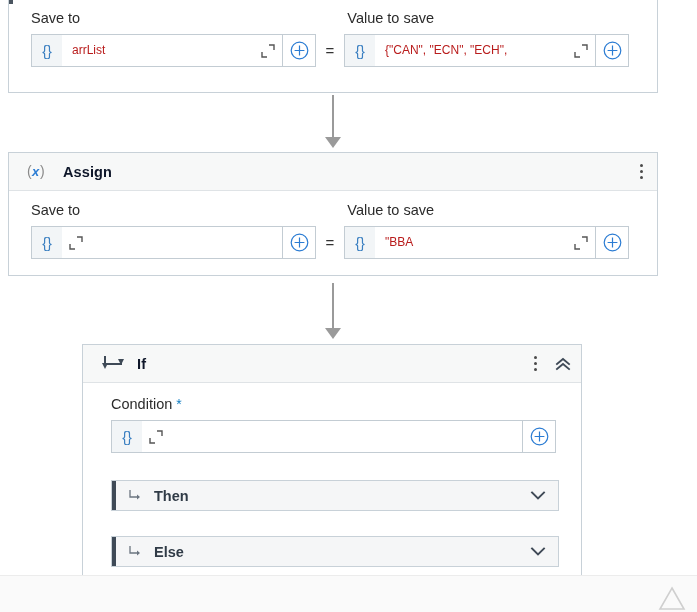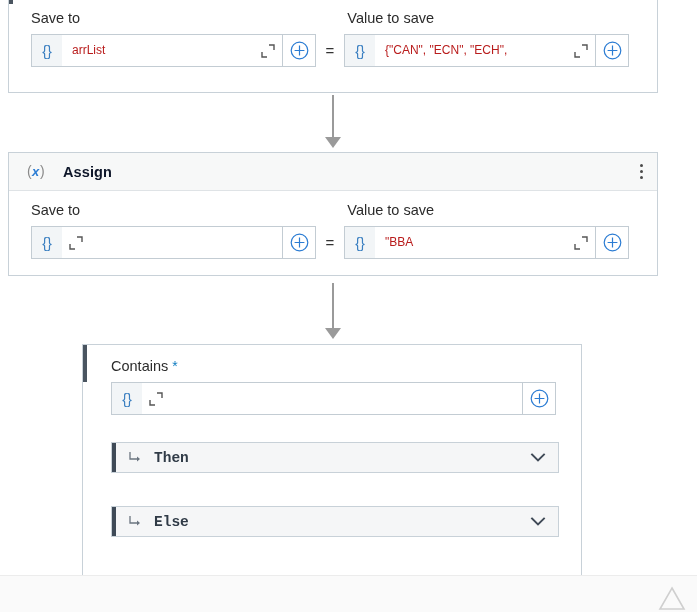--- a/index.html
+++ b/index.html
@@ -216,21 +216,20 @@
     display: flex;
     align-items: center;
     justify-content: center;
     flex: none;
   }
   .branch-label {
     font-size: 14.5px;
     font-weight: bold;
     color: #303b47;
     margin-left: 10px;
-    font-family: Liberation Mono, monospace;
   }
   .branch-chev {
     position: absolute;
     right: 10px;
     top: 50%;
     transform: translateY(-50%);
     width: 20px;
     height: 20px;
     display: flex;
     align-items: center;
@@ -422,24 +421,48 @@
   </div>
 
   <div class="connector" style="left:324px; top:283px; height:58px;">
     <div class="line" style="height:47px;"></div>
     <div class="head" style="top:45px;"></div>
   </div>
 
   <div class="card" style="left:82px; top:344px; width:500px; height:240px;">
     <div class="card-accent" style="height:37px;"></div>
 
+    <div class="card-header">
+      <span class="hdr-icon">
+        <svg width="24" height="20" viewBox="0 0 24 20">
+          <path d="M4,2 L4,10 L12,10" fill="none" stroke="#3f4a57" stroke-width="2"></path>
+          <path d="M12,10 L20,10 L20,6" fill="none" stroke="#3f4a57" stroke-width="2"></path>
+          <path d="M1,9 L4,15 L7,9 Z" fill="#3f4a57"></path>
+          <path d="M17,5 L20,11 L23,5 Z" fill="#3f4a57"></path>
+        </svg>
+      </span>
+      <span class="card-title">If</span>
+      <span class="hdr-actions">
+        <span class="kebab">
+          <i></i>
+            <i></i>
+            <i></i>
+        </span>
+        <span class="chev-up">
+          <svg width="18" height="16" viewBox="0 0 18 16">
+            <path d="M3,8 L9,3 L15,8" fill="none" stroke="#3f4a57" stroke-width="1.9" stroke-linecap="square"></path>
+            <path d="M3,13 L9,8 L15,13" fill="none" stroke="#3f4a57" stroke-width="1.9" stroke-linecap="square"></path>
+          </svg>
+        </span>
+      </span>
+    </div>
 
     <div class="body-pad" style="padding:12px 22px 0 28px;">
       <div class="field-label">
-        <span>Contains</span>
+        <span>Condition</span>
         <span class="req-star">*</span>
       </div>
 
       <div class="expr" style="width:445px;">
         <div class="expr-box">
           <span class="brace">{}</span>
           <span class="expand-ico">
             <svg width="14" height="14" viewBox="0 0 14 14">
               <path d="M1,8 L1,13 L6,13" fill="none" stroke="#555" stroke-width="1.4"></path>
               <path d="M13,6 L13,1 L8,1" fill="none" stroke="#555" stroke-width="1.4"></path>
@@ -462,21 +485,21 @@
           </svg>
         </span>
         <span class="branch-label">Then</span>
         <span class="branch-chev">
           <svg width="16" height="11" viewBox="0 0 16 11">
             <path d="M2,2.5 L8,8.5 L14,2.5" fill="none" stroke="#3f4a57" stroke-width="1.9" stroke-linecap="square"></path>
           </svg>
         </span>
       </div>
 
-      <div class="branch" style="margin-top:33px; width:448px;">
+      <div class="branch" style="margin-top:25px; width:448px;">
         <span class="branch-ico">
           <svg width="14" height="13" viewBox="0 0 14 13">
             <path d="M2,1 L2,8 L11,8" fill="none" stroke="#6b7580" stroke-width="1.3"></path>
             <path d="M9,5.5 L12,8 L9,10.5 Z" fill="#6b7580"></path>
           </svg>
         </span>
         <span class="branch-label">Else</span>
         <span class="branch-chev">
           <svg width="16" height="11" viewBox="0 0 16 11">
             <path d="M2,2.5 L8,8.5 L14,2.5" fill="none" stroke="#3f4a57" stroke-width="1.9" stroke-linecap="square"></path>

